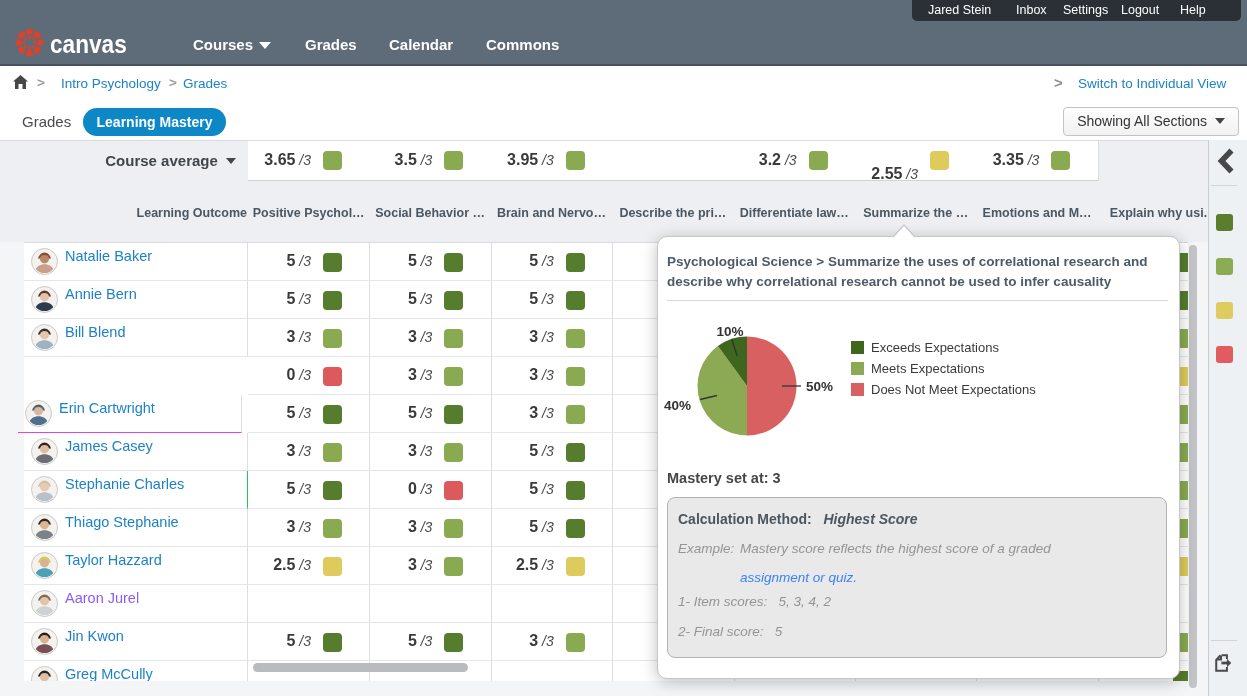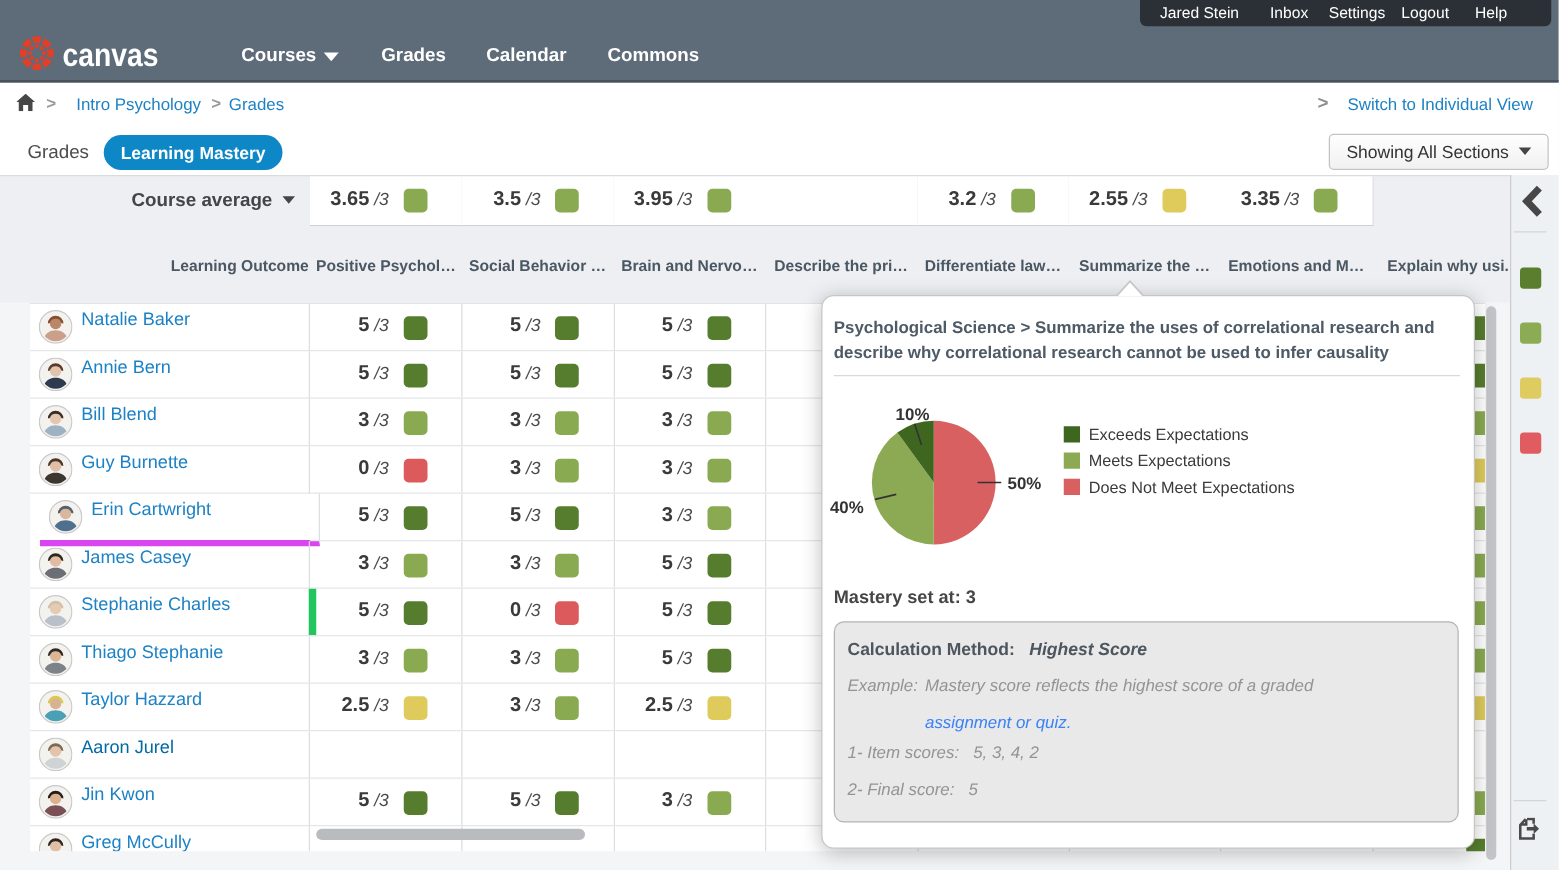--- a/index.html
+++ b/index.html
@@ -68,21 +68,21 @@
 <div class="abs" style="right:58.4px;top:10px;font-size:14px;color:#4a4a4a;font-style:italic"><b style="color:#3a3a3a;font-size:16px;font-style:normal">3.95</b> /3</div>
 <div class="abs" style="left:75px;top:10px;width:19px;height:19px;border-radius:4px;background:#89aa50"></div>
 </div>
 <div class="abs" style="left:364.20000000000005px;top:0;width:121.4px;height:39px;background:#fff;border-right:1px solid #dcdee1;border-bottom:1px solid #cfd2d5">
 </div>
 <div class="abs" style="left:485.6px;top:0;width:121.4px;height:39px;background:#fff;border-right:1px solid #dcdee1;border-bottom:1px solid #cfd2d5">
 <div class="abs" style="right:58.4px;top:10px;font-size:14px;color:#4a4a4a;font-style:italic"><b style="color:#3a3a3a;font-size:16px;font-style:normal">3.2</b> /3</div>
 <div class="abs" style="left:75px;top:10px;width:19px;height:19px;border-radius:4px;background:#89aa50"></div>
 </div>
 <div class="abs" style="left:607.0px;top:0;width:121.4px;height:39px;background:#fff;border-right:1px solid #dcdee1;border-bottom:1px solid #cfd2d5">
-<div class="abs" style="right:58.4px;top:10px;font-size:14px;color:#4a4a4a;font-style:italic"><b style="color:#3a3a3a;font-size:16px;font-style:normal">2.55</b> /3</div>
+<div class="abs" style="right:58.4px;top:24px;font-size:14px;color:#4a4a4a;font-style:italic"><b style="color:#3a3a3a;font-size:16px;font-style:normal">2.55</b> /3</div>
 <div class="abs" style="left:75px;top:10px;width:19px;height:19px;border-radius:4px;background:#decb5b"></div>
 </div>
 <div class="abs" style="left:728.4000000000001px;top:0;width:121.4px;height:39px;background:#fff;border-right:1px solid #dcdee1;border-bottom:1px solid #cfd2d5">
 <div class="abs" style="right:58.4px;top:10px;font-size:14px;color:#4a4a4a;font-style:italic"><b style="color:#3a3a3a;font-size:16px;font-style:normal">3.35</b> /3</div>
 <div class="abs" style="left:75px;top:10px;width:19px;height:19px;border-radius:4px;background:#89aa50"></div>
 </div>
 </div>
 <div class="abs" style="left:0;top:206px;width:247px;text-align:right;color:#4b5762;font-size:12.5px;font-weight:bold">Learning Outcome</div>
 <div class="abs" style="left:248px;top:206px;width:960px;height:18px;overflow:hidden">
 <div class="abs" style="left:0.0px;top:0;width:121.4px;text-align:center;color:#4b5762;font-size:12.5px;font-weight:bold;white-space:nowrap">Positive Psychol…</div>
@@ -204,34 +204,20 @@
 </div>
 <div class="abs" style="left:733.6px;top:77px;width:121.4px;height:37px;border-right:1px solid #dcdee1;overflow:hidden">
 </div>
 <div class="abs" style="left:855.0px;top:77px;width:121.4px;height:37px;border-right:1px solid #dcdee1;overflow:hidden">
 </div>
 <div class="abs" style="left:976.4000000000001px;top:77px;width:121.4px;height:37px;border-right:1px solid #dcdee1;overflow:hidden">
 </div>
 <div class="abs" style="left:1097.8000000000002px;top:77px;width:90.19999999999982px;height:37px;border-right:1px solid #dcdee1;overflow:hidden">
 <div class="abs" style="left:75px;top:10px;width:19px;height:19px;border-radius:4px;background:#89aa50"></div>
 </div>
-<div class="abs" style="left:24px;top:115px;width:223px;height:37px;border-bottom:1px solid #e4e6e8;border-right:1px solid #dcdee1">
-<div class="abs" style="left:7px;top:5px"><svg width="27" height="27" viewBox="0 0 27 27">
-<circle cx="13.5" cy="13.5" r="13" fill="#f4f2ef" stroke="#c9c9c9" stroke-width="1"></circle>
-<clipPath id="c3">
-            <circle cx="13.5" cy="13.5" r="11.5"></circle>
-          </clipPath>
-<g clip-path="url(#c3)">
-<circle cx="13.5" cy="10.8" r="4.6" fill="#e0bfa6"></circle>
-<path d="M3.5 27 C3.5 18.5 9 16.2 13.5 16.2 C18 16.2 23.5 18.5 23.5 27 Z" fill="#3c3630"></path>
-<path d="M13.5 4.6 a6.2 6.2 0 0 1 6.2 6.2 l-1.6 -0.4 a4.8 4.8 0 0 0 -9.2 0 l-1.6 0.4 a6.2 6.2 0 0 1 6.2 -6.2 Z" fill="#4a3527"></path>
-</g>
-        </svg></div>
-<div class="abs" style="left:41px;top:5px;color:#1d82c5;font-size:14.5px">Guy Burnette</div>
-</div>
 <div class="abs" style="left:248px;top:115px;width:940px;height:37px;border-bottom:1px solid #e4e6e8"></div>
 <div class="abs" style="left:248.0px;top:115px;width:121.4px;height:37px;border-right:1px solid #dcdee1;overflow:hidden">
 <div class="abs" style="right:58.4px;top:9px;font-size:14px;color:#4a4a4a;font-style:italic"><b style="color:#3a3a3a;font-size:16px;font-style:normal">0</b> /3</div>
 <div class="abs" style="left:75px;top:10px;width:19px;height:19px;border-radius:4px;background:#dc5a5b"></div>
 </div>
 <div class="abs" style="left:369.4px;top:115px;width:121.4px;height:37px;border-right:1px solid #dcdee1;overflow:hidden">
 <div class="abs" style="right:58.4px;top:9px;font-size:14px;color:#4a4a4a;font-style:italic"><b style="color:#3a3a3a;font-size:16px;font-style:normal">3</b> /3</div>
 <div class="abs" style="left:75px;top:10px;width:19px;height:19px;border-radius:4px;background:#89aa50"></div>
 </div>
 <div class="abs" style="left:490.8px;top:115px;width:121.4px;height:37px;border-right:1px solid #dcdee1;overflow:hidden">
@@ -242,21 +228,21 @@
 </div>
 <div class="abs" style="left:733.6px;top:115px;width:121.4px;height:37px;border-right:1px solid #dcdee1;overflow:hidden">
 </div>
 <div class="abs" style="left:855.0px;top:115px;width:121.4px;height:37px;border-right:1px solid #dcdee1;overflow:hidden">
 </div>
 <div class="abs" style="left:976.4000000000001px;top:115px;width:121.4px;height:37px;border-right:1px solid #dcdee1;overflow:hidden">
 </div>
 <div class="abs" style="left:1097.8000000000002px;top:115px;width:90.19999999999982px;height:37px;border-right:1px solid #dcdee1;overflow:hidden">
 <div class="abs" style="left:75px;top:10px;width:19px;height:19px;border-radius:4px;background:#decb5b"></div>
 </div>
-<div class="abs" style="left:32px;top:153px;width:223px;height:37px;border-bottom:5px solid #d946ef;border-right:1px solid #dcdee1">
+<div class="abs" style="left:18px;top:153px;width:223px;height:37px;border-bottom:1px solid #d946ef;border-right:1px solid #dcdee1">
 <div class="abs" style="left:7px;top:5px"><svg width="27" height="27" viewBox="0 0 27 27">
 <circle cx="13.5" cy="13.5" r="13" fill="#f4f2ef" stroke="#c9c9c9" stroke-width="1"></circle>
 <clipPath id="c4">
             <circle cx="13.5" cy="13.5" r="11.5"></circle>
           </clipPath>
 <g clip-path="url(#c4)">
 <circle cx="13.5" cy="10.8" r="4.6" fill="#d8b79e"></circle>
 <path d="M3.5 27 C3.5 18.5 9 16.2 13.5 16.2 C18 16.2 23.5 18.5 23.5 27 Z" fill="#4f6f8f"></path>
 <path d="M13.5 4.6 a6.2 6.2 0 0 1 6.2 6.2 l-1.6 -0.4 a4.8 4.8 0 0 0 -9.2 0 l-1.6 0.4 a6.2 6.2 0 0 1 6.2 -6.2 Z" fill="#56606c"></path>
 </g>
@@ -318,21 +304,21 @@
 </div>
 <div class="abs" style="left:733.6px;top:191px;width:121.4px;height:37px;border-right:1px solid #dcdee1;overflow:hidden">
 </div>
 <div class="abs" style="left:855.0px;top:191px;width:121.4px;height:37px;border-right:1px solid #dcdee1;overflow:hidden">
 </div>
 <div class="abs" style="left:976.4000000000001px;top:191px;width:121.4px;height:37px;border-right:1px solid #dcdee1;overflow:hidden">
 </div>
 <div class="abs" style="left:1097.8000000000002px;top:191px;width:90.19999999999982px;height:37px;border-right:1px solid #dcdee1;overflow:hidden">
 <div class="abs" style="left:75px;top:10px;width:19px;height:19px;border-radius:4px;background:#89aa50"></div>
 </div>
-<div class="abs" style="left:24px;top:229px;width:223px;height:37px;border-bottom:1px solid #e4e6e8;border-right:6px solid #22c55e">
+<div class="abs" style="left:24px;top:229px;width:223px;height:37px;border-bottom:1px solid #e4e6e8;border-right:1px solid #22c55e">
 <div class="abs" style="left:7px;top:5px"><svg width="27" height="27" viewBox="0 0 27 27">
 <circle cx="13.5" cy="13.5" r="13" fill="#f4f2ef" stroke="#c9c9c9" stroke-width="1"></circle>
 <clipPath id="c6">
             <circle cx="13.5" cy="13.5" r="11.5"></circle>
           </clipPath>
 <g clip-path="url(#c6)">
 <circle cx="13.5" cy="10.8" r="4.6" fill="#e6cab2"></circle>
 <path d="M3.5 27 C3.5 18.5 9 16.2 13.5 16.2 C18 16.2 23.5 18.5 23.5 27 Z" fill="#b9c0c9"></path>
 <path d="M13.5 4.6 a6.2 6.2 0 0 1 6.2 6.2 l-1.6 -0.4 a4.8 4.8 0 0 0 -9.2 0 l-1.6 0.4 a6.2 6.2 0 0 1 6.2 -6.2 Z" fill="#cfc2a8"></path>
 </g>
@@ -444,21 +430,21 @@
 <circle cx="13.5" cy="13.5" r="13" fill="#f4f2ef" stroke="#c9c9c9" stroke-width="1"></circle>
 <clipPath id="c9">
             <circle cx="13.5" cy="13.5" r="11.5"></circle>
           </clipPath>
 <g clip-path="url(#c9)">
 <circle cx="13.5" cy="10.8" r="4.6" fill="#e3c3a9"></circle>
 <path d="M3.5 27 C3.5 18.5 9 16.2 13.5 16.2 C18 16.2 23.5 18.5 23.5 27 Z" fill="#cfd3d6"></path>
 <path d="M13.5 4.6 a6.2 6.2 0 0 1 6.2 6.2 l-1.6 -0.4 a4.8 4.8 0 0 0 -9.2 0 l-1.6 0.4 a6.2 6.2 0 0 1 6.2 -6.2 Z" fill="#7d6a55"></path>
 </g>
         </svg></div>
-<div class="abs" style="left:41px;top:5px;color:#0369a1;font-size:14.5px">Aaron Jurel</div>
+<div class="abs" style="left:41px;top:5px;color:#8b5cf6;font-size:14.5px">Aaron Jurel</div>
 </div>
 <div class="abs" style="left:248px;top:343px;width:940px;height:37px;border-bottom:1px solid #e4e6e8"></div>
 <div class="abs" style="left:248.0px;top:343px;width:121.4px;height:37px;border-right:1px solid #dcdee1;overflow:hidden">
 </div>
 <div class="abs" style="left:369.4px;top:343px;width:121.4px;height:37px;border-right:1px solid #dcdee1;overflow:hidden">
 </div>
 <div class="abs" style="left:490.8px;top:343px;width:121.4px;height:37px;border-right:1px solid #dcdee1;overflow:hidden">
 </div>
 <div class="abs" style="left:612.2px;top:343px;width:121.4px;height:37px;border-right:1px solid #dcdee1;overflow:hidden">
 </div>

